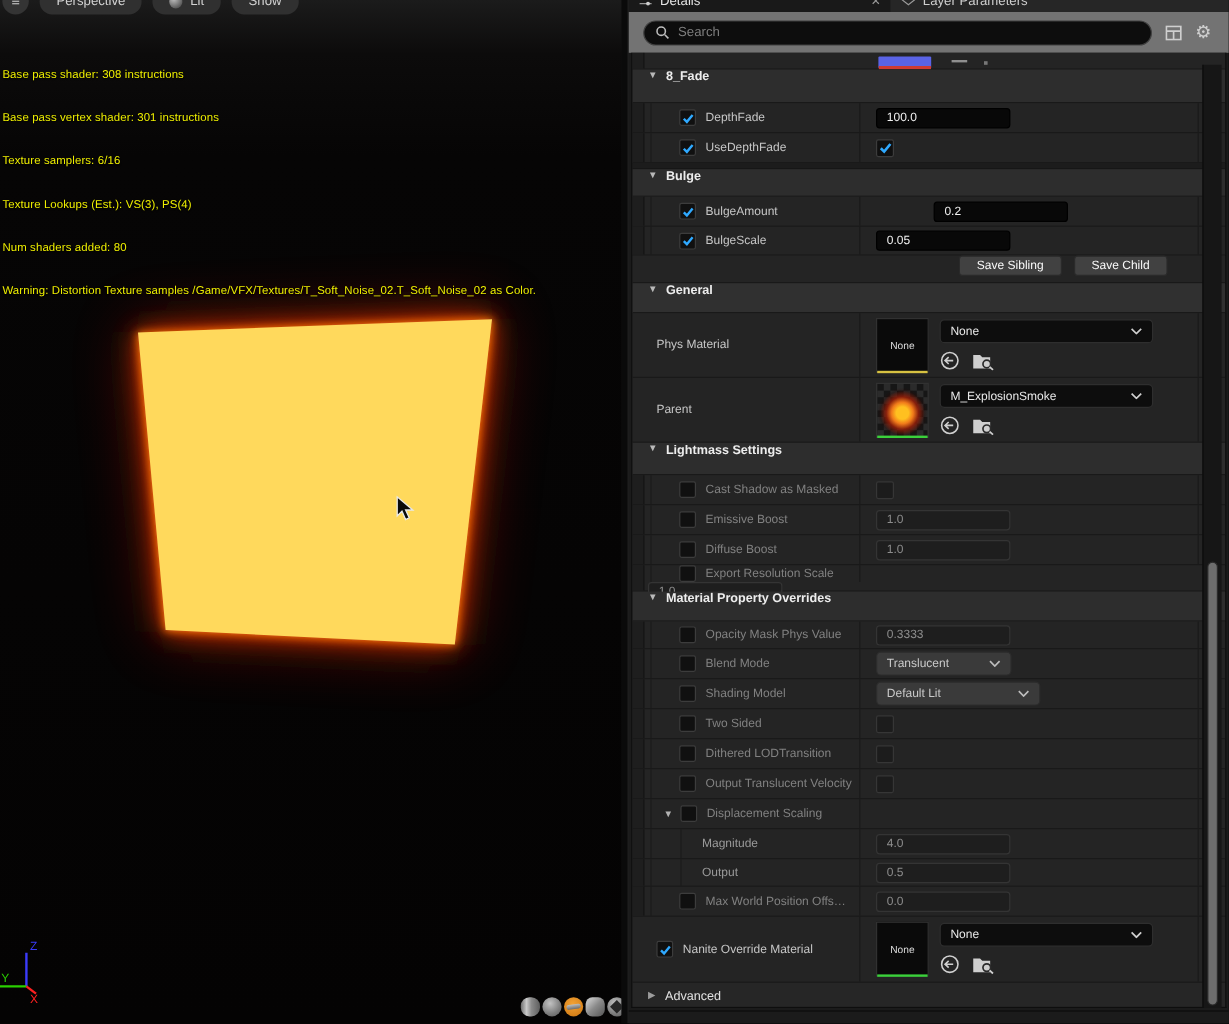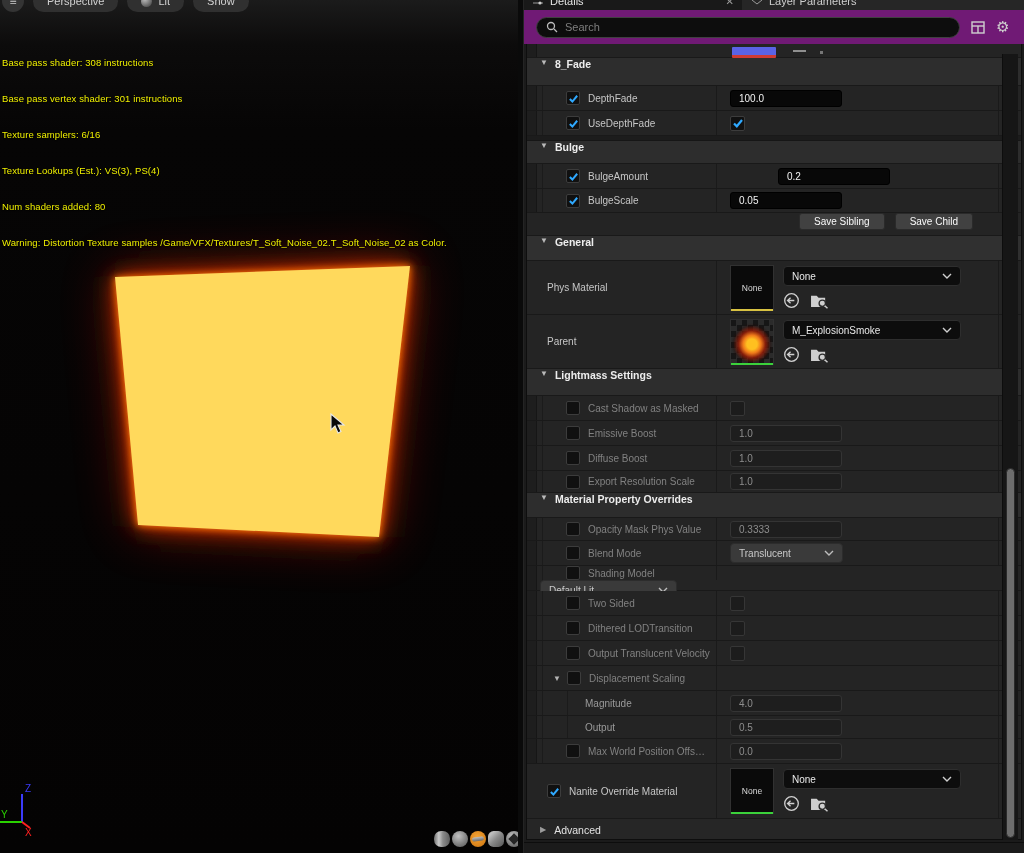--- a/index.html
+++ b/index.html
@@ -40,21 +40,21 @@
              border-right:1px solid #242424; }
 
   
   .panel { position:absolute; left:524px; top:0; width:500px; height:853px; background:#1b1b1b; }
   .tabbar { position:relative; height:10px; overflow:hidden; background:#262626; }
   .tab { position:absolute; top:0; height:20px; display:flex; align-items:center; gap:6px;
          font-size:11px; color:#cfcfcf; padding:0 8px; margin-top:-9px; }
   .tab.details { left:0; width:218px; background:#191919; color:#e4e4e4; }
   .tab .closex { margin-left:auto; color:#9a9a9a; font-size:10px; }
   .tab.layers { left:219px; width:281px; }
-  .toolbar { position:absolute; top:10px; left:0; width:500px; height:34px; background:#701a75;
+  .toolbar { position:absolute; top:10px; left:0; width:500px; height:34px; background:#737373;
              display:flex; align-items:center; padding:0 12px; }
   .searchbox { width:424px; height:21px; border-radius:11px; background:#0d0d0d;
                border:1px solid #404040; display:flex; align-items:center; padding:0 9px; gap:7px; }
   .searchbox .ph { color:#7e7e7e; font-size:11px; }
   .tb-icon { margin-left:11px; color:#cfcfcf; display:flex; align-items:center; }
 
   .body { position:absolute; top:44px; left:2px; width:496px; height:796px; background:#202020;
           border:1px solid #0e0e0e; border-top:none; overflow:hidden; }
   .row { position:relative; display:flex; background:#242424; border-bottom:1px solid #191919; }
   .row.dim .plabel { color:#818181; }
@@ -434,21 +434,21 @@
         <div class="cell-l">
           <span class="cb ovr"></span>
           <span class="plabel">Diffuse Boost</span>
         </div>
         <div class="cell-v">
             <span class="numbox dim2">1.0</span>
           </div>
         <div class="cell-r"></div>
       </div>
 
-      <div class="row strip dim" style="height:22px;">
+      <div class="row strip dim" style="height:22px;flex-direction:column;">
         <div class="guide"></div>
         <div class="cell-l">
           <span class="cb ovr"></span>
           <span class="plabel">Export Resolution Scale</span>
         </div>
         <div class="cell-v">
             <span class="numbox dim2">1.0</span>
           </div>
         <div class="cell-r"></div>
       </div>
@@ -480,21 +480,21 @@
           <div class="combo" style="width:113px;">
             <span>Translucent</span>
             <svg class="chev" width="10" height="6" viewBox="0 0 10 6">
                 <path d="M1 1l4 4 4-4" stroke="#bdbdbd" stroke-width="1.4" fill="none"></path>
               </svg>
           </div>
         </div>
         <div class="cell-r"></div>
       </div>
 
-      <div class="row strip dim" style="height:25px;flex-direction:column;">
+      <div class="row strip dim" style="height:25px;">
         <div class="guide"></div>
         <div class="cell-l">
           <span class="cb ovr"></span>
           <span class="plabel">Shading Model</span>
         </div>
         <div class="cell-v">
           <div class="combo" style="width:137px;">
             <span>Default Lit</span>
             <svg class="chev" width="10" height="6" viewBox="0 0 10 6">
                 <path d="M1 1l4 4 4-4" stroke="#bdbdbd" stroke-width="1.4" fill="none"></path>

